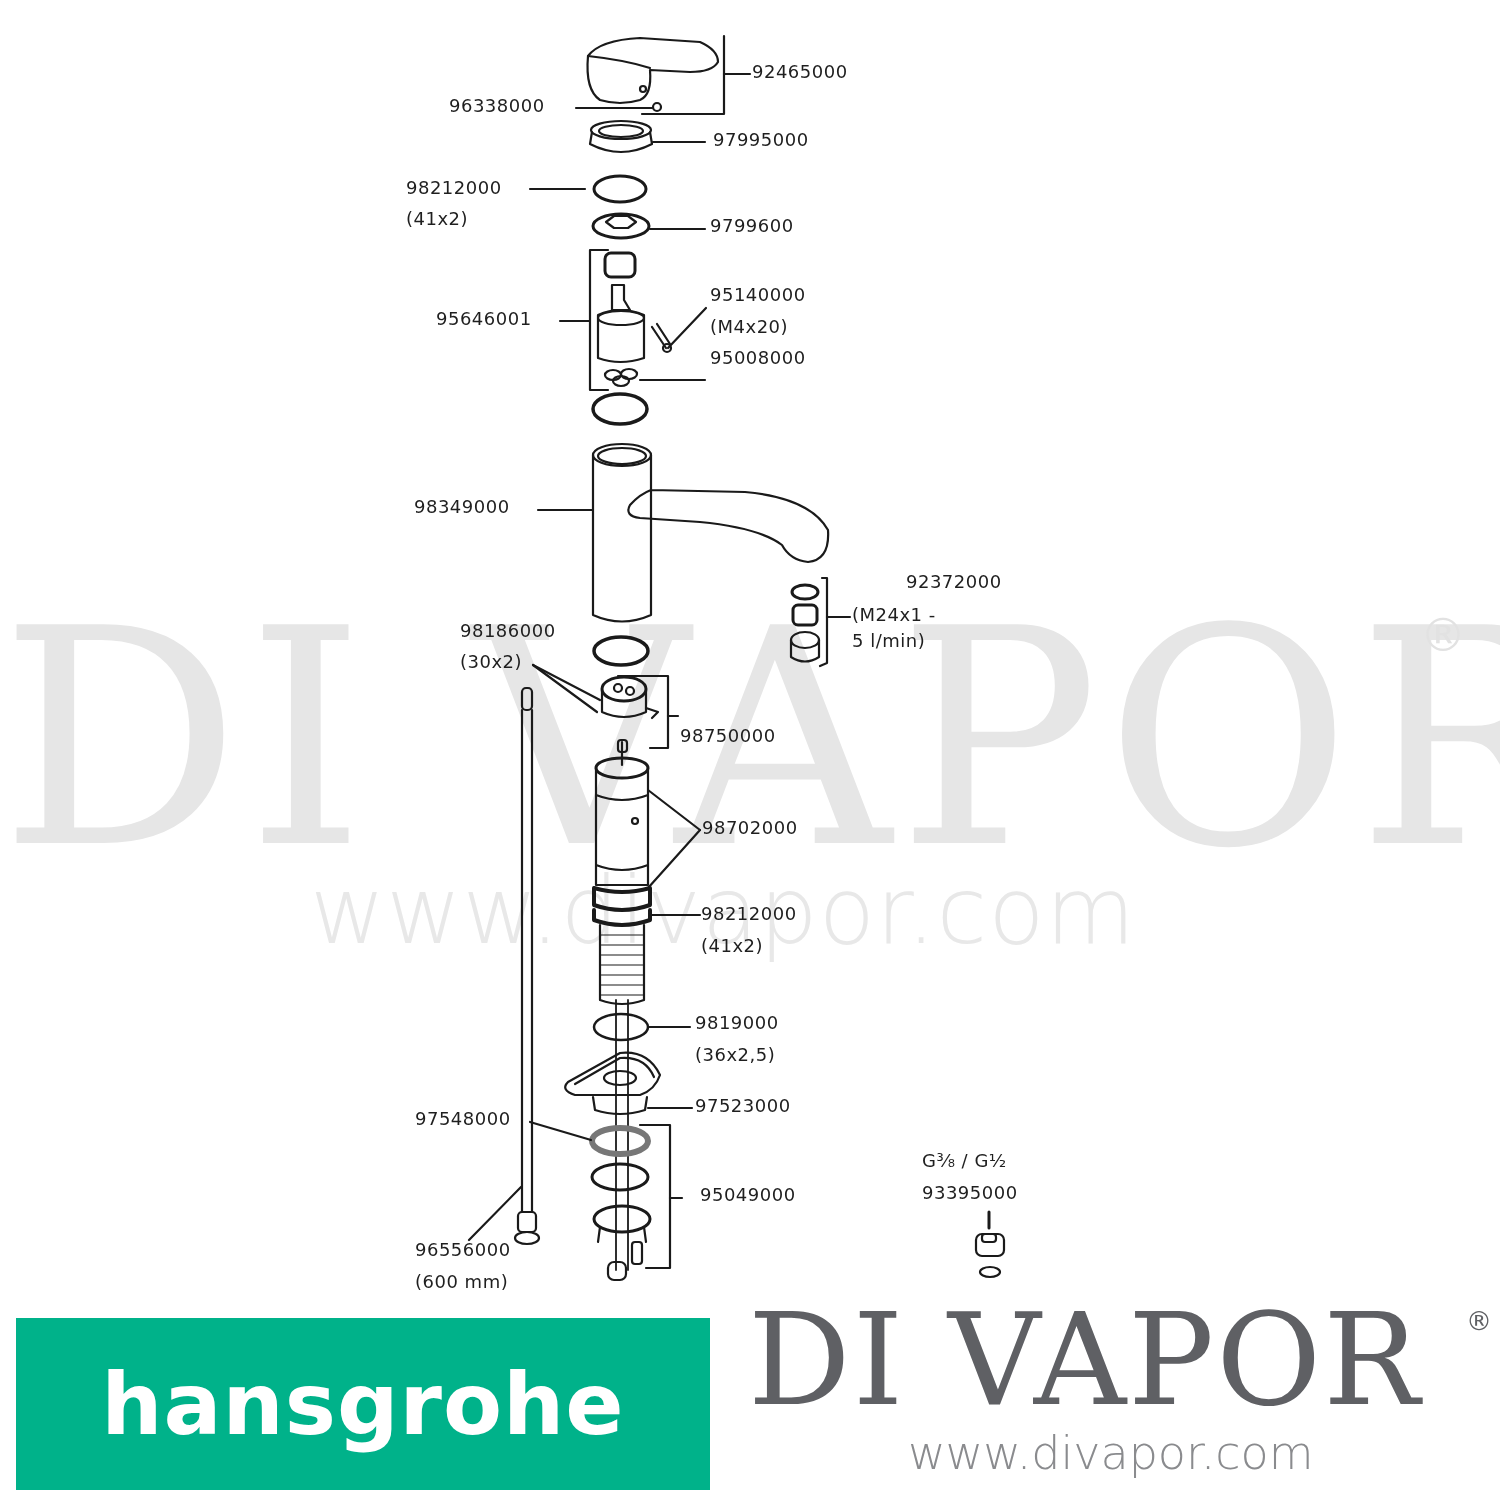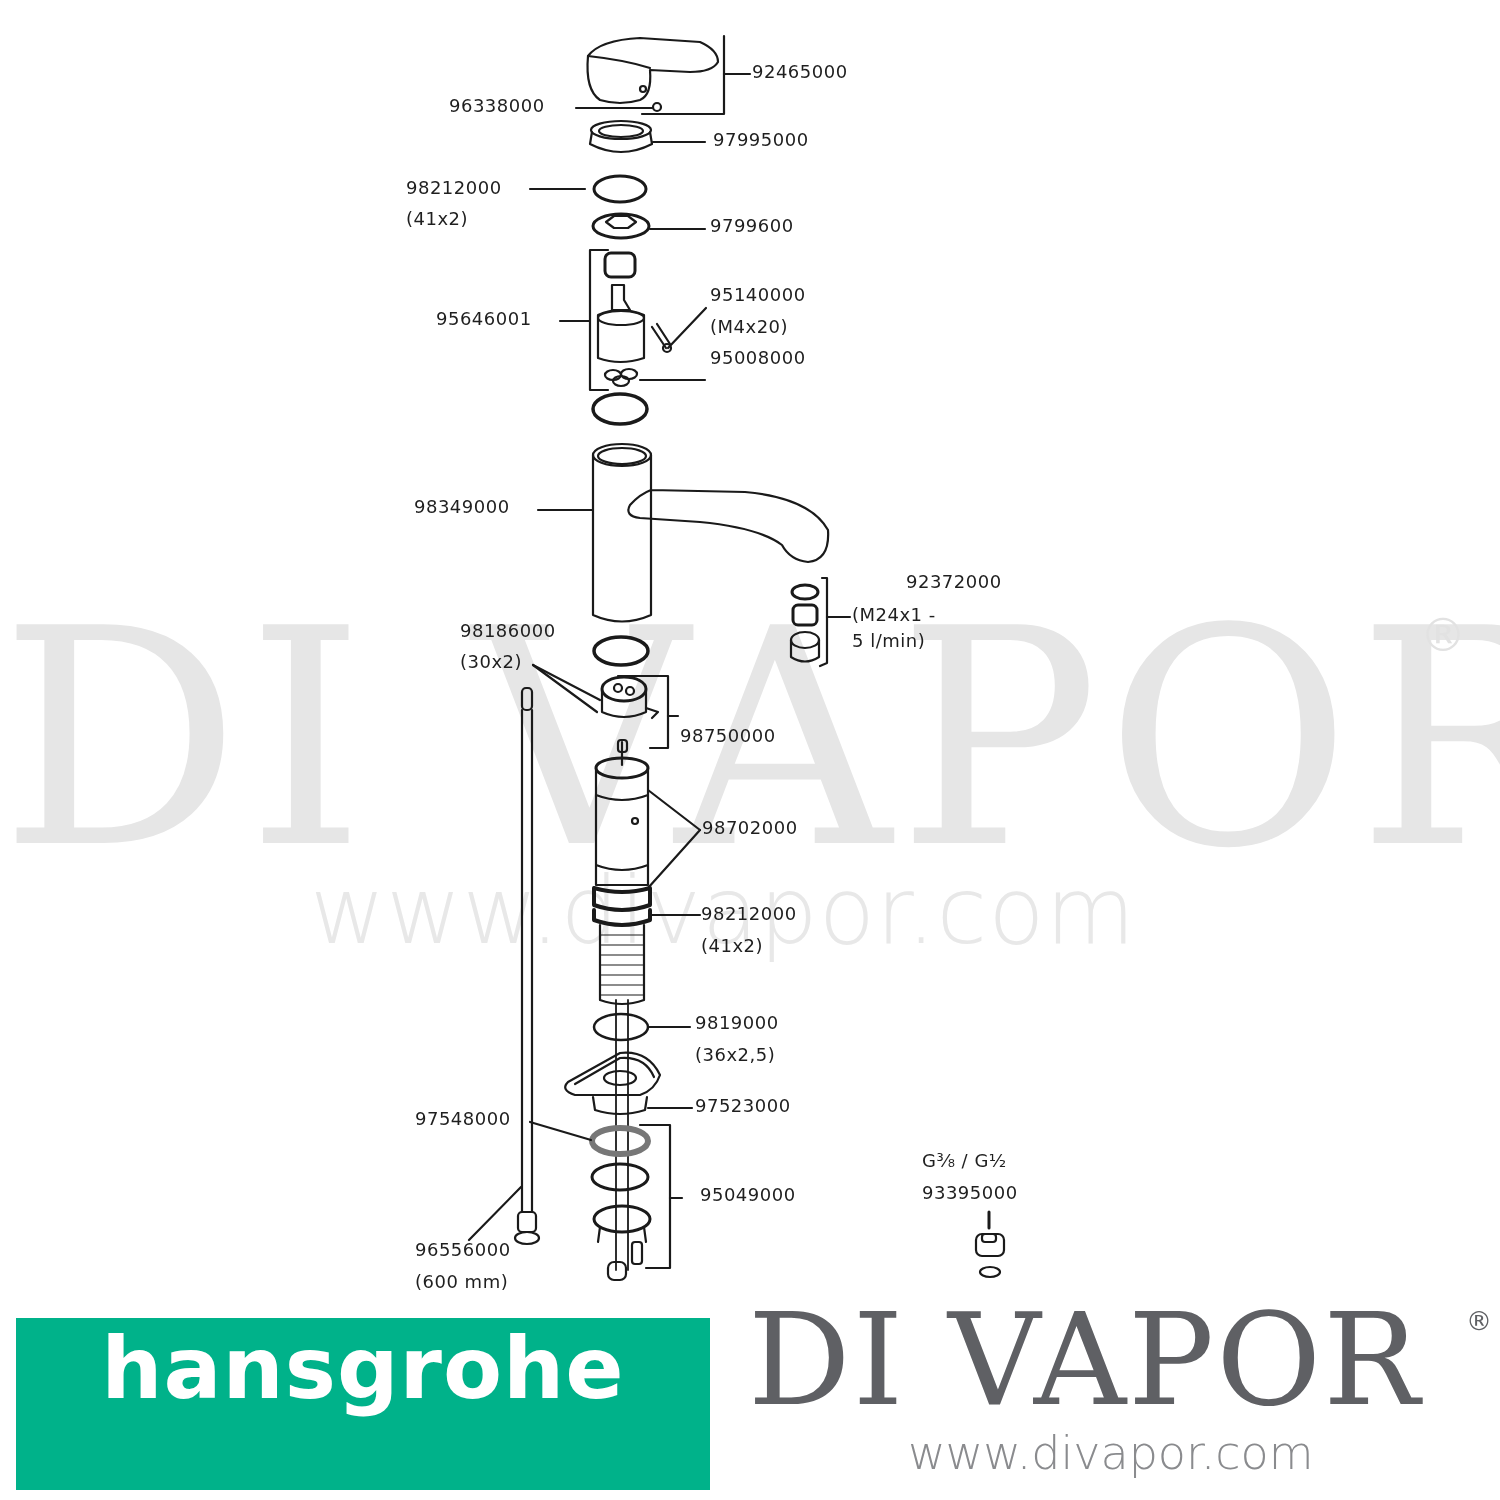--- a/index.html
+++ b/index.html
@@ -2,21 +2,21 @@
 <html><head>
 <meta charset="utf-8">
 <style>
   html, body { margin:0; padding:0; background:#ffffff; }
   body { width:1500px; height:1500px; position:relative; overflow:hidden; font-family:"DejaVu Sans", sans-serif; }
   .wm-big { position:absolute; left:0; top:590px; width:1500px; text-align:center; font-family:"DejaVu Serif", serif; font-size:300px; letter-spacing:6px; color:#e6e6e6; line-height:1; white-space:nowrap; z-index:0; }
   .wm-reg { position:absolute; left:1420px; top:608px; font-size:46px; color:#e2e2e2; z-index:0; }
   .wm-url { position:absolute; left:310px; top:858px; width:860px; font-family:"DejaVu Sans", sans-serif; font-size:92px; color:#e8e8e8; font-weight:200; letter-spacing:1px; z-index:0; white-space:nowrap; }
   svg.drawing { position:absolute; left:0; top:0; z-index:1; }
   .lbl { position:absolute; font-size:18px; color:#1f1f1f; line-height:1.35; z-index:2; white-space:nowrap; letter-spacing:0.5px; }
-  .logo-hg { position:absolute; left:16px; top:1318px; width:694px; height:172px; background:#00b28a; z-index:2; display:flex; justify-content:center; }
+  .logo-hg { position:absolute; left:16px; top:1318px; width:694px; height:172px; background:#00b28a; z-index:2; display:flex; align-items:center; justify-content:center; }
   .logo-hg span { color:#ffffff; font-size:86px; font-weight:bold; letter-spacing:1px; font-family:"DejaVu Sans", sans-serif; }
   .logo-dv { position:absolute; left:748px; top:1296px; width:740px; z-index:2; }
   .logo-dv .name { font-family:"DejaVu Serif", serif; font-size:128px; color:#5f6064; letter-spacing:2px; line-height:1; white-space:nowrap; }
   .logo-dv .reg { position:absolute; left:718px; top:10px; font-size:26px; color:#5f6064; }
   .logo-dv .url { margin-top:2px; margin-left:160px; font-size:46px; color:#8a8b8e; font-family:"DejaVu Sans", sans-serif; font-weight:200; }
 </style>
 </head>
 <body>
 
 <div class="wm-big">DI VAPOR</div>

